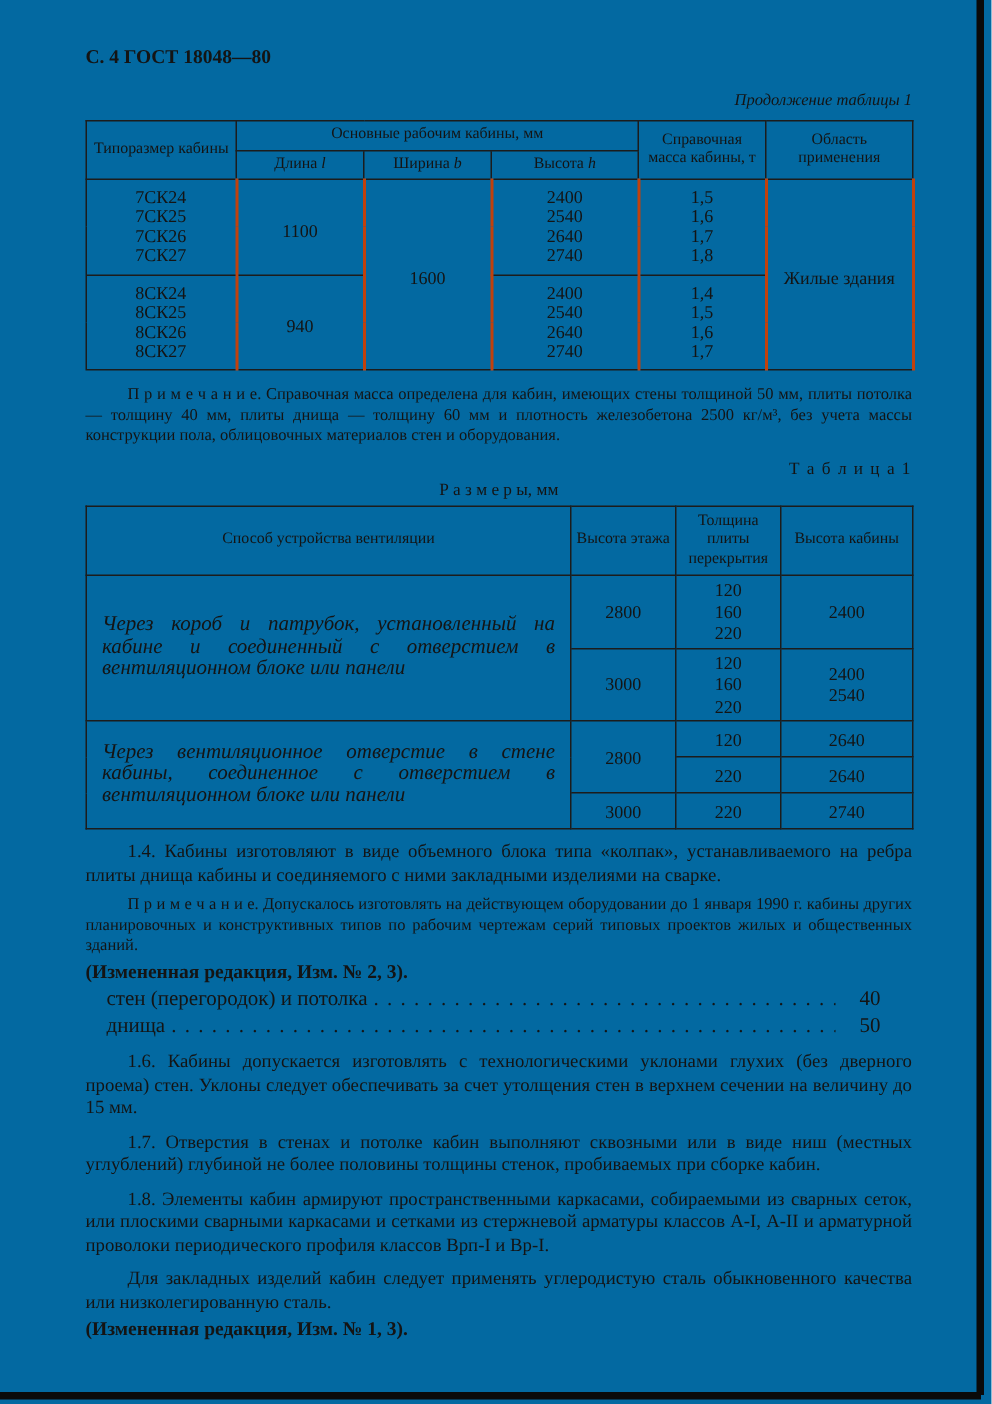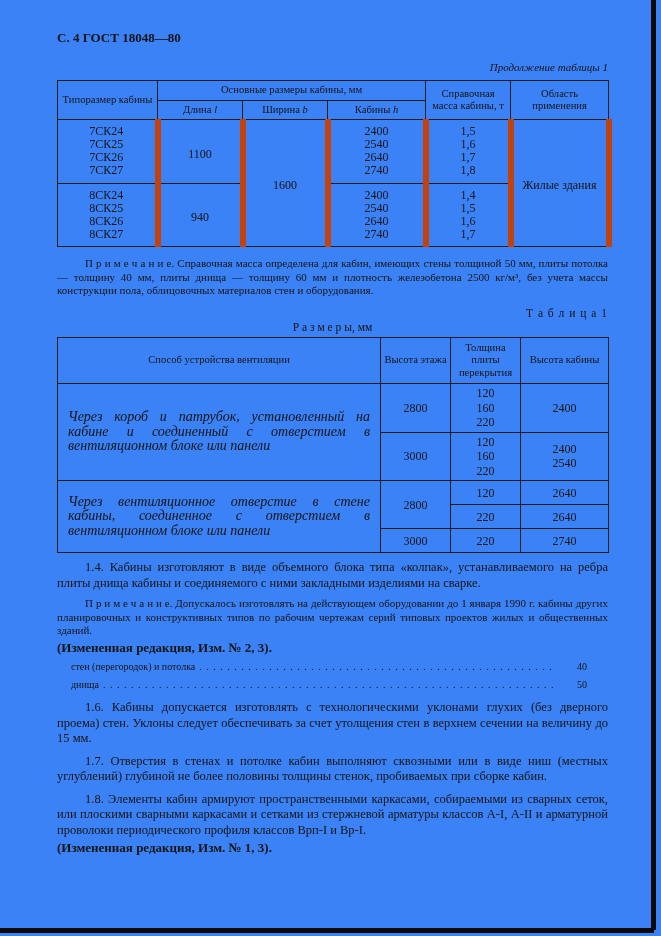--- a/index.html
+++ b/index.html
@@ -1,33 +1,33 @@
 <!DOCTYPE html>
 <html><head>
 <meta charset="utf-8">
 <style>
   * { margin:0; padding:0; box-sizing:border-box; }
   html,body { background:#ffffff; }
   .page {
     position:relative; width:661px; height:936px; overflow:hidden;
-    background:#3b82f6; color:#141414;
+    background:#0369a1; color:#141414;
     font-family:"Liberation Serif", "DejaVu Serif", serif;
   }
   .scan-edge-right { position:absolute; top:0; right:5px; width:5px; height:930px; background:#0a0a0a; }
   .scan-edge-bottom { position:absolute; left:0; bottom:3px; width:654px; height:5px; background:#0a0a0a; }
 
   .content { position:absolute; left:57px; top:30px; width:551px; }
 
   .doc-header { font-weight:bold; font-size:13px; }
   .continuation { margin-top:15px; text-align:right; font-style:italic; font-size:11px; }
 
   
   table { border-collapse:collapse; table-layout:fixed; width:551px; }
   .t1 { margin-top:7px; border:1.4px solid #1c1c1c; }
-  .t1 td { border-left:1px solid #1c1c1c; border-right:6px solid #c2410c;
+  .t1 td { border-left:1px solid #1c1c1c; border-right:2px solid #c2410c;
            text-align:center; vertical-align:middle; font-size:12px; line-height:13px; padding:0 2px; }
   .t1 td.th { border:1px solid #1c1c1c; font-size:10.6px; line-height:12.5px; padding:3px 3px; }
   .t1 tr.b-first td { padding-top:5px; }
   .t1 tr.b-g1last td { padding-bottom:6px; }
   .t1 tr.b-g2first td { border-top:1px solid #1c1c1c; padding-top:5px; }
   .t1 tr.b-last td { padding-bottom:5px; }
 
   .note-small { margin-top:10px; font-size:11px; line-height:13.5px; text-align:justify; text-indent:28px; }
 
   
@@ -41,21 +41,21 @@
   .t2 tr.tall td { height:46px; }
   .t2 tr.short td { height:24px; }
   .t2 .cellline { line-height:14.5px; }
 
   
   .body-p { margin-top:7px; font-size:12.5px; line-height:15.5px; text-align:justify; text-indent:28px; }
   .first-section { }
   .small-note { margin-top:6px; font-size:11px; line-height:13.5px; text-align:justify; text-indent:28px; }
   .amend { margin-top:2px; font-size:13px; line-height:15.5px; font-weight:bold; text-indent:0; }
   .dotlist { margin:4px 0 2px 14px; width:516px; }
-  .dotrow { display:flex; align-items:baseline; font-size:10px; line-height:16px; margin-top:2px; }
+  .dotrow { display:flex; align-items:baseline; font-size:14px; line-height:16px; margin-top:2px; }
   .dl-label { flex:0 0 auto; white-space:nowrap; }
   .dl-leader { flex:1 1 auto; overflow:hidden; white-space:nowrap; margin:0 4px; letter-spacing:1px; }
   .dl-value { flex:0 0 auto; width:26px; text-align:right; }
 </style>
 </head>
 <body>
 
 <div class="page">
   <div class="scan-edge-right"></div>
   <div class="scan-edge-bottom"></div>
@@ -71,28 +71,28 @@
         <col style="width:100px">
           <col style="width:85px">
           <col style="width:85px">
         <col style="width:98px">
           <col style="width:85px">
           <col style="width:98px">
       </colgroup>
       <tbody>
         <tr>
           <td class="th" rowspan="2">Типоразмер кабины</td>
-          <td class="th" colspan="3">Основные размеры кабины, мм</td>
+          <td class="th" colspan="3">Основные рабочим кабины, мм</td>
           <td class="th" rowspan="2">Справочная масса кабины, т</td>
           <td class="th" rowspan="2">Область применения</td>
         </tr>
         <tr>
           <td class="th"><span>Длина</span>&nbsp;<i>l</i></td>
           <td class="th"><span>Ширина</span>&nbsp;<i>b</i></td>
-          <td class="th"><span>Кабины</span>&nbsp;<i>h</i></td>
+          <td class="th"><span>Высота</span>&nbsp;<i>h</i></td>
         </tr>
 
         <tr class="b-first">
           <td>7СК24</td>
           <td rowspan="4">1100</td>
           <td rowspan="8">1600</td>
           <td>2400</td>
           <td>1,5</td>
           <td rowspan="8">Жилые здания</td>
         </tr>
@@ -210,16 +210,17 @@
       <div class="dotrow">
         <span class="dl-label">днища</span>
         <span class="dl-leader">. . . . . . . . . . . . . . . . . . . . . . . . . . . . . . . . . . . . . . . . . . . . . . . . . . . . . . . . . . . . . . . . . . . . . . . .</span>
         <span class="dl-value">50</span>
       </div>
     </div>
 
     <p class="body-p">1.6. Кабины допускается изготовлять с технологическими уклонами глухих (без дверного проема) стен. Уклоны следует обеспечивать за счет утолщения стен в верхнем сечении на величину до 15 мм.</p>
     <p class="body-p">1.7. Отверстия в стенах и потолке кабин выполняют сквозными или в виде ниш (местных углублений) глубиной не более половины толщины стенок, пробиваемых при сборке кабин.</p>
     <p class="body-p">1.8. Элементы кабин армируют пространственными каркасами, собираемыми из сварных сеток, или плоскими сварными каркасами и сетками из стержневой арматуры классов А-I, А-II и арматурной проволоки периодического профиля классов Врп-I и Вр-I.</p>
+    <p class="body-p">Для закладных изделий кабин следует применять углеродистую сталь обыкновенного качества или низколегированную сталь.</p>
     <p class="amend">(Измененная редакция, Изм. № 1, 3).</p>
 
   </div>
 </div>
 
 </body></html>

